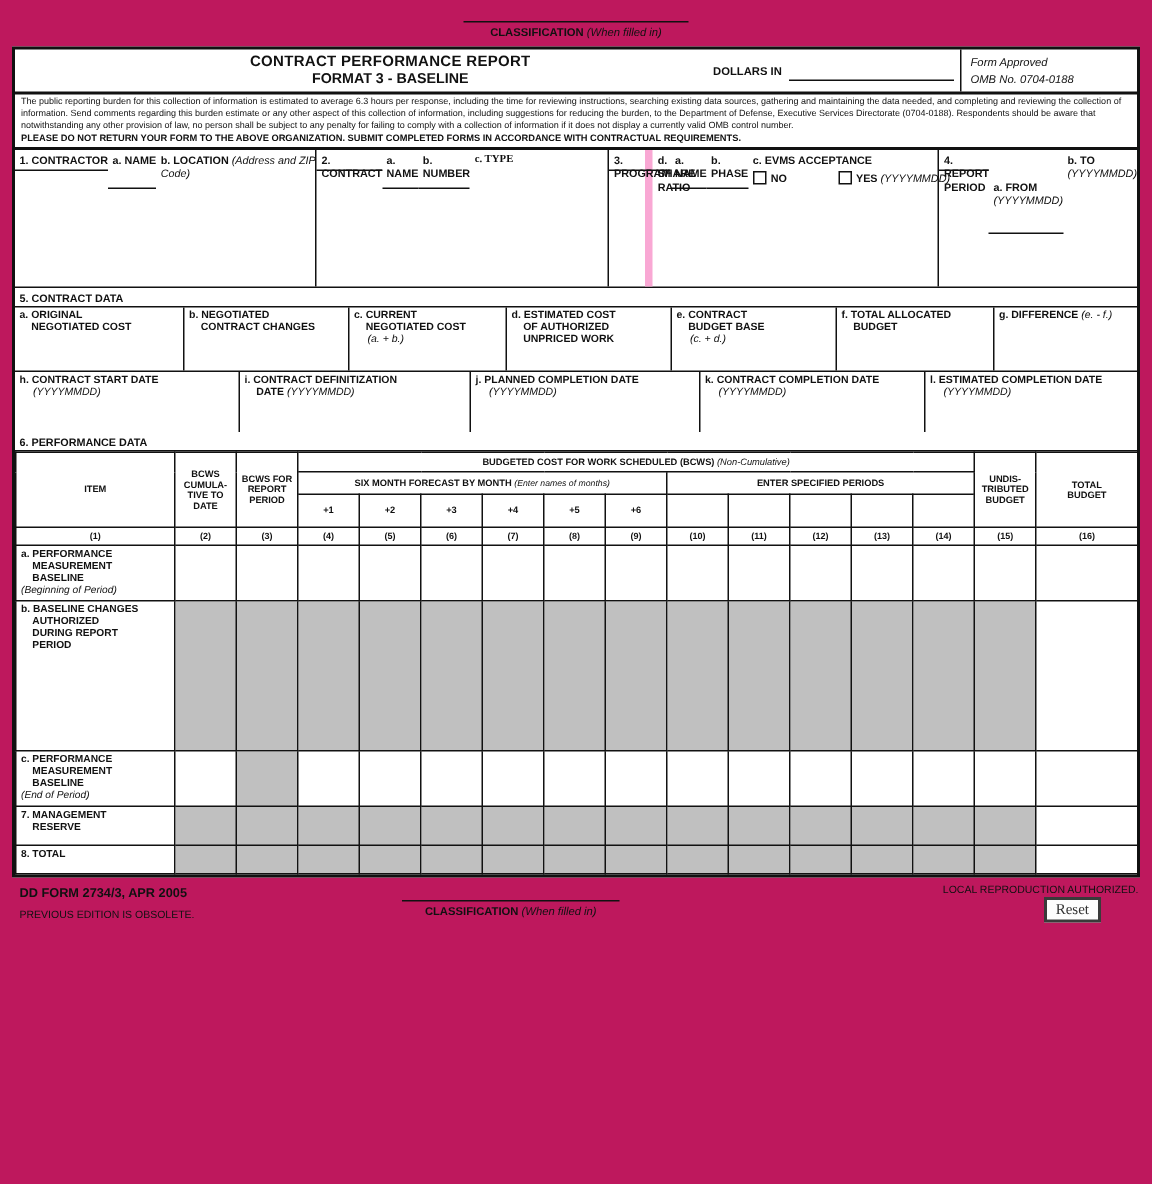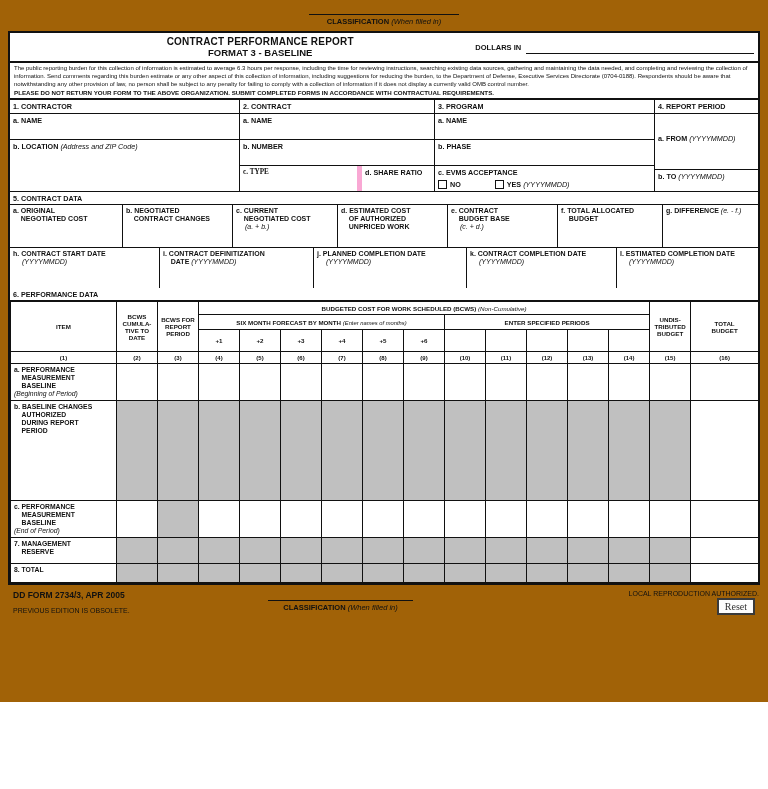--- a/index.html
+++ b/index.html
@@ -2,21 +2,21 @@
 <html><head>
 <meta charset="utf-8">
 <style>
   * { box-sizing: border-box; margin: 0; padding: 0; }
   html,body { background:#ffffff; }
   body {
     width:768px; height:789px;
     font-family:"Liberation Sans", sans-serif;
     color:#111;
   }
-  .page { position:relative; width:768px; height:702px; background:#a16207; overflow:hidden; }
+  .page { position:relative; width:768px; height:789px; background:#be185d; overflow:hidden; }
 
   
   .class-top { width:170px; margin:13px auto 5px; text-align:center; font-size:7.5px; }
   .class-line { height:2px; border-bottom:1px solid #111; margin:0 10px 2px; }
   .cl-lbl { font-weight:bold; }
   .cl-note { font-style:italic; }
 
   
   .formbox { margin:0 8px; border:2px solid #111; background:#fff; }
 
@@ -28,21 +28,21 @@
   .dollars { flex:1; display:flex; align-items:center; padding:0 4px 0 2px; font-size:7.5px; font-weight:bold; }
   .fieldline { flex:1; border-bottom:1px solid #111; height:13px; margin-left:5px; }
   .approved { width:118px; border-left:1px solid #111; font-style:italic; font-size:7.5px; padding:4px 0 0 6px; line-height:1.45; }
 
   
   .burden { border-bottom:2px solid #111; padding:2px 4px 1px; font-size:6px; line-height:1.33; }
   .instr { font-weight:bold; font-size:6.2px; }
 
   
   .secrow { display:flex; height:92px; border-bottom:1px solid #111; }
-  .scol { display:flex; flex-direction:column; border-right:1px solid #111; }
+  .scol { display:flex; flex-direction:row; border-right:1px solid #111; }
   .scol:last-child { border-right:none; }
   .w1 { width:230px; } .w2 { width:195px; } .w3 { width:220px; } .w4 { flex:1; }
   .shead { height:14px; border-bottom:1px solid #111; font-weight:bold; font-size:7.2px; padding:2px 0 0 3px; }
   .scell { border-bottom:1px solid #111; padding:2px 0 0 3px; font-size:7.2px; }
   .grow { flex:1; border-bottom:none; }
   .h26 { height:26px; } .h38 { height:38px;margin-top:18px; }
   .lbl { font-weight:bold;text-align:center; }
   .note { font-style:italic; }
   .typerow { display:flex; flex:1; }
   .typecell { width:122px; border-right:5px solid #f9a8d4; padding:2px 0 0 3px; font-size:7.2px;font-family:Liberation Serif, serif; }
@@ -79,21 +79,21 @@
   .tallline { line-height:1.55; }
   td.cell { background:#fff; }
   td.gray { background:#c0c0c0; }
 
   
   .footer { position:relative; margin:4px 8px 0; height:40px; font-size:7px; }
   .ddform { position:absolute; left:5px; top:1px; font-weight:bold; font-size:8.5px; }
   .localrepro { position:absolute; right:1px; top:1px; font-size:7px; }
   .prevedition { position:absolute; left:5px; top:18px; font-size:7px; }
   .classbottom { position:absolute; left:250px; top:10px; width:165px; text-align:center; font-size:7.5px; }
-  .resetbtn { position:absolute; right:5px; top:9px; border:2px solid #3a3a3a; background:#fdfdfd; font-family:"Liberation Serif", serif; font-size:10px; color:#333; padding:0 6px; line-height:13px; cursor:pointer; }
+  .resetbtn { position:absolute; right:26px; top:9px; border:2px solid #3a3a3a; background:#fdfdfd; font-family:"Liberation Serif", serif; font-size:10px; color:#333; padding:0 6px; line-height:13px; cursor:pointer; }
 </style>
 </head>
 <body>
 
 <div class="page">
 
   <div class="class-top">
     <div class="class-line"></div>
     <span class="cl-lbl">CLASSIFICATION</span>
     <span class="cl-note">(When filled in)</span>
@@ -102,20 +102,24 @@
   <div class="formbox">
 
     <div class="title-row">
       <div class="title-center">
         <div class="t1">CONTRACT PERFORMANCE REPORT</div>
         <div class="t2">FORMAT 3 - BASELINE</div>
       </div>
       <div class="dollars">
         <span>DOLLARS IN</span>
         <span class="fieldline"></span>
+      </div>
+      <div class="approved">
+        <div>Form Approved</div>
+        <div>OMB No. 0704-0188</div>
       </div>
     </div>
 
     <div class="burden">
       <div>The public reporting burden for this collection of information is estimated to average 6.3 hours per response, including the time for reviewing instructions, searching existing data sources, gathering and maintaining the data needed, and completing and reviewing the collection of information.  Send comments regarding this burden estimate or any other aspect of this collection of information, including suggestions for reducing the burden, to the Department of Defense, Executive Services Directorate (0704-0188). Respondents should be aware that notwithstanding any other provision of law, no person shall be subject to any penalty for failing to comply with a collection of information if it does not display a currently valid OMB control number.</div>
       <div class="instr">PLEASE DO NOT RETURN YOUR FORM TO THE ABOVE ORGANIZATION.  SUBMIT COMPLETED FORMS IN ACCORDANCE WITH CONTRACTUAL REQUIREMENTS.</div>
     </div>
 
     <div class="secrow">
 

